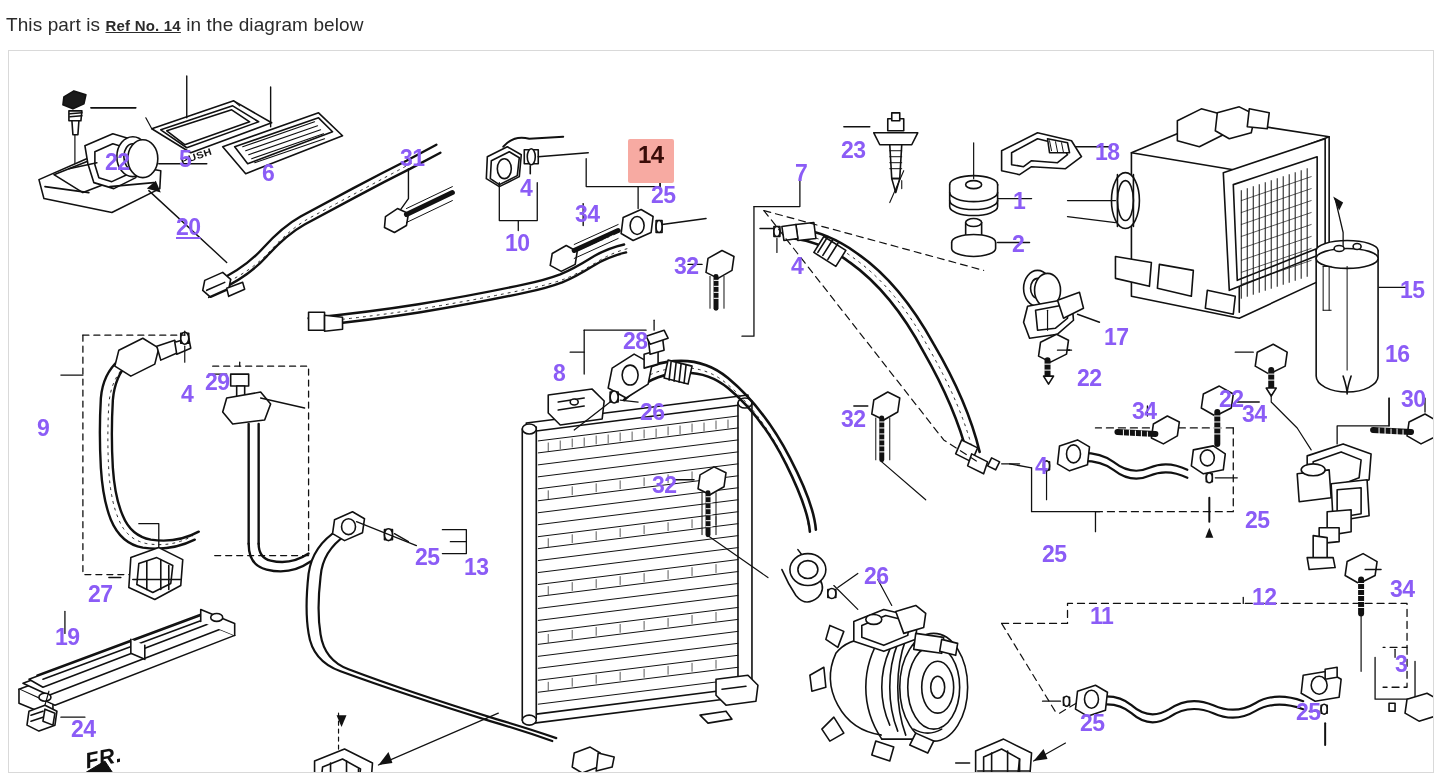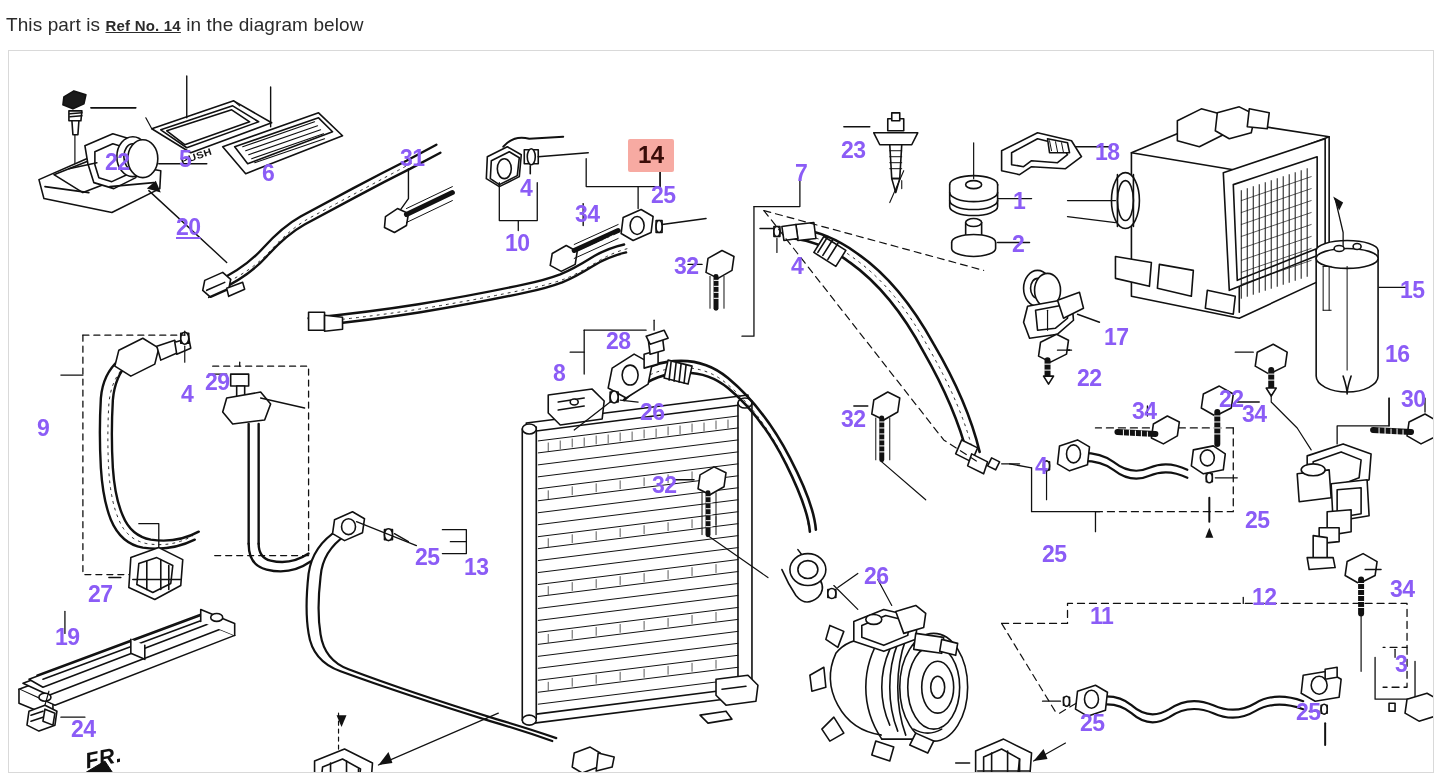--- a/index.html
+++ b/index.html
@@ -60,21 +60,21 @@
     font-weight: bold;
     font-size: 23px;
     color: #8b5cf6;
     line-height: 1;
     white-space: nowrap;
     letter-spacing: -.5px;
   }
   .callout.hl {
     background: #f7aaa2;
     color: #3a0c08;
-    padding: 4px 10px 5px 10px;
+    padding: 4px 10px 16px 10px;
     border-radius: 2px;
     font-size: 24px;
   }
   
   #fr-label {
     position: absolute;
     left: 76px; top: 694px;
     font-family: "Liberation Sans", sans-serif;
     font-weight: bold;
     font-style: italic;
@@ -758,21 +758,21 @@
         <div class="callout" style="left: 1004px; top: 139px;">1</div>
         <div class="callout" style="left: 1086px; top: 90px;">18</div>
         <div class="callout" style="left: 167px; top: 165px; text-decoration: underline;">20</div>
         <div class="callout" style="left: 496px; top: 181px;">10</div>
         <div class="callout" style="left: 566px; top: 152px;">34</div>
         <div class="callout" style="left: 782px; top: 204px;">4</div>
         <div class="callout" style="left: 1003px; top: 182px;">2</div>
         <div class="callout" style="left: 665px; top: 204px;">32</div>
         <div class="callout" style="left: 1391px; top: 228px;">15</div>
         <div class="callout" style="left: 1095px; top: 275px;">17</div>
-        <div class="callout" style="left: 597px; top: 279px; text-align: center;">28</div>
+        <div class="callout" style="left: 614px; top: 279px; text-align: center;">28</div>
         <div class="callout" style="left: 1376px; top: 292px;">16</div>
         <div class="callout" style="left: 1068px; top: 316px;">22</div>
         <div class="callout" style="left: 1210px; top: 337px;">22</div>
         <div class="callout" style="left: 544px; top: 311px;">8</div>
         <div class="callout" style="left: 196px; top: 320px;">29</div>
         <div class="callout" style="left: 172px; top: 332px;">4</div>
         <div class="callout" style="left: 1392px; top: 337px;">30</div>
         <div class="callout" style="left: 1123px; top: 349px;">34</div>
         <div class="callout" style="left: 1233px; top: 352px;">34</div>
         <div class="callout" style="left: 631px; top: 350px;">26</div>

